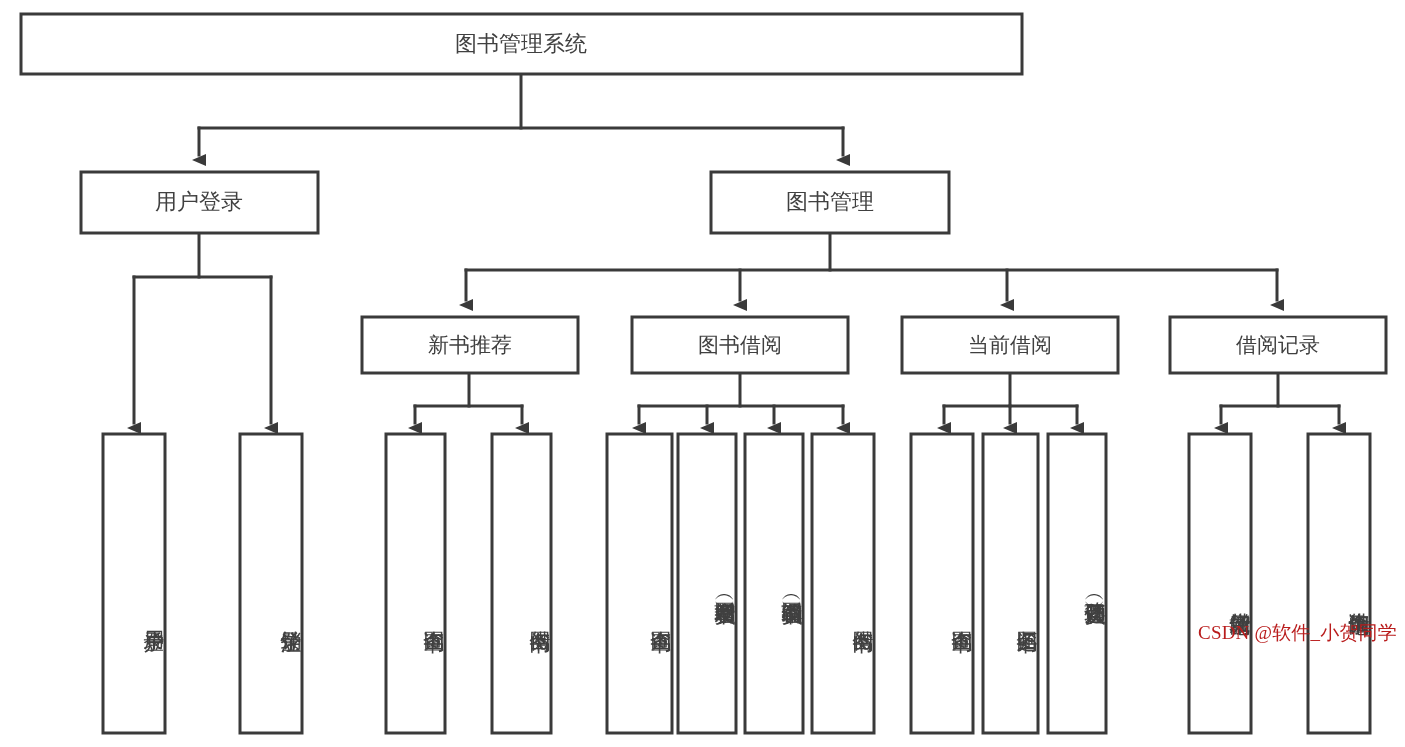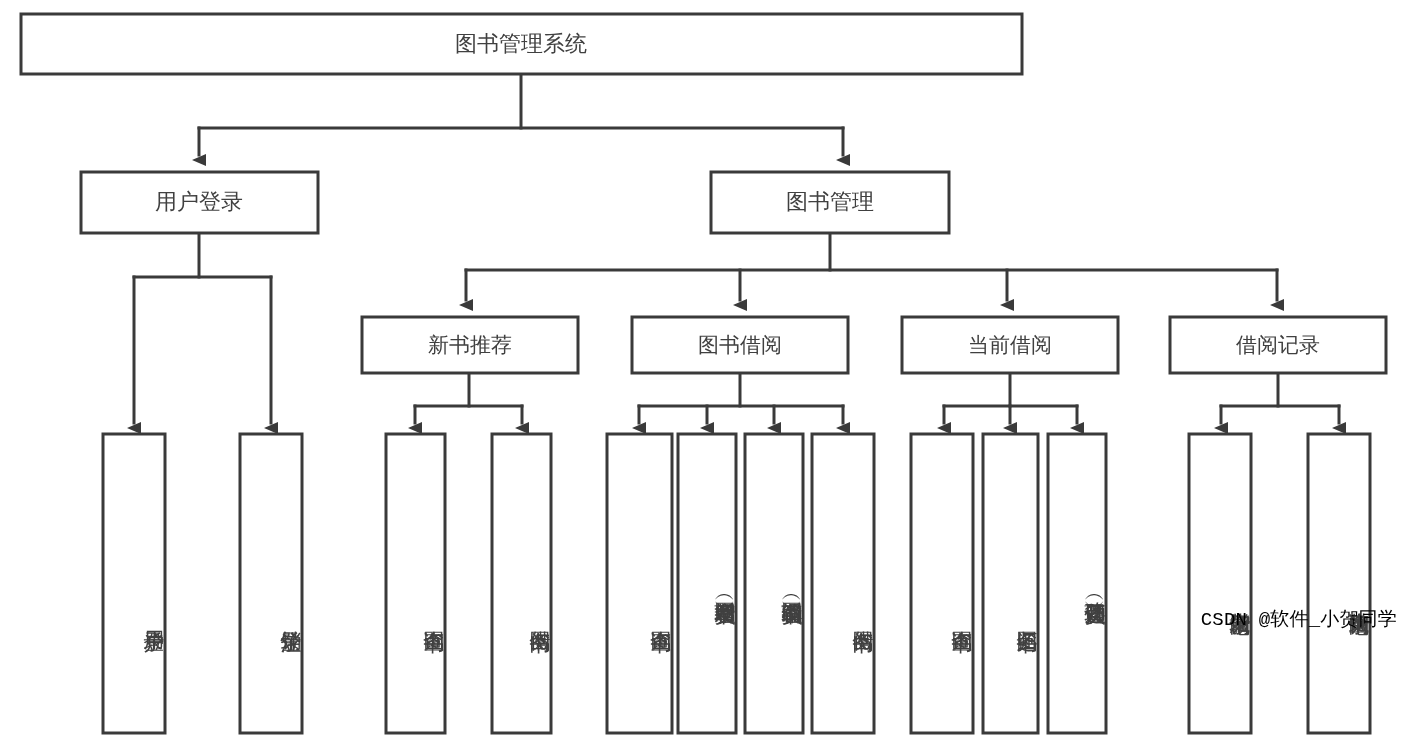--- a/index.html
+++ b/index.html
@@ -64,24 +64,24 @@
     white-space: nowrap;
     letter-spacing: 0.02em;
     display: flex;
     align-items: flex-start;
     justify-content: center;
     pointer-events: none;
   }
   .watermark {
     position: absolute;
     right: 8px;
-    bottom: 18px;
-    font-family: Liberation Mono, monospace;
+    bottom: 4px;
+    font-family: Liberation Serif, serif;
     font-size: 19px;
-    color: #000000;
+    color: #b91c1c;
     white-space: nowrap;
     letter-spacing: 0.01em;
   }
 </style>
 </head>
 <body>
 
 <div id="diagram-root">
 
   <svg class="flow" viewBox="0 0 1405 747">

